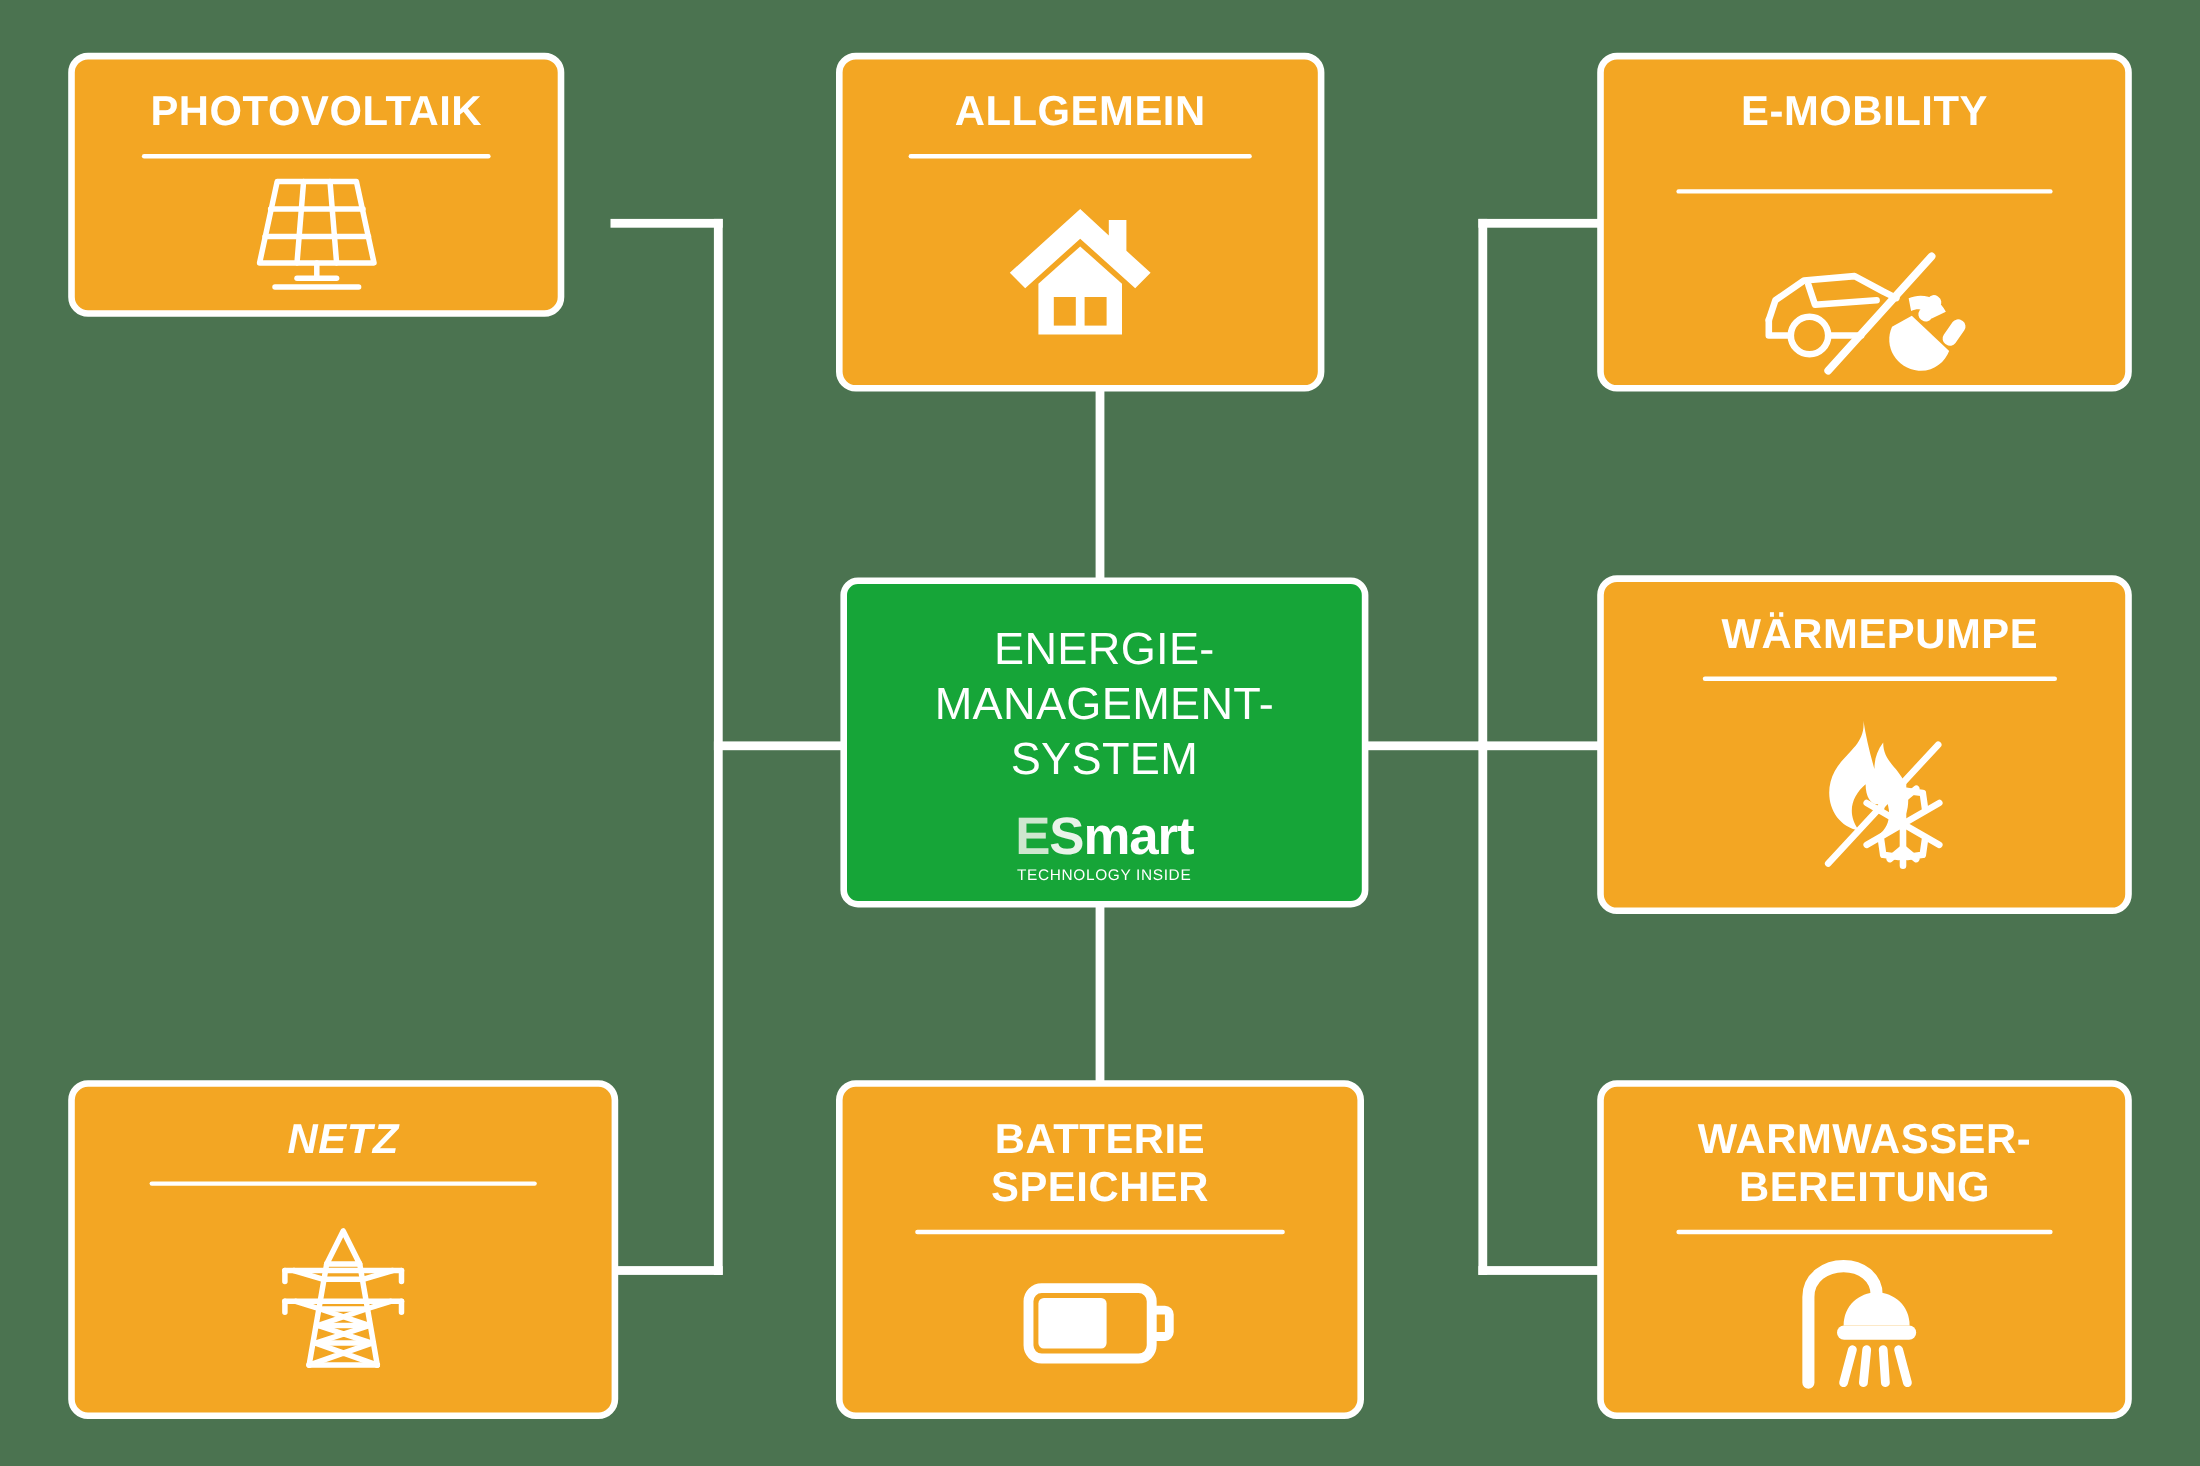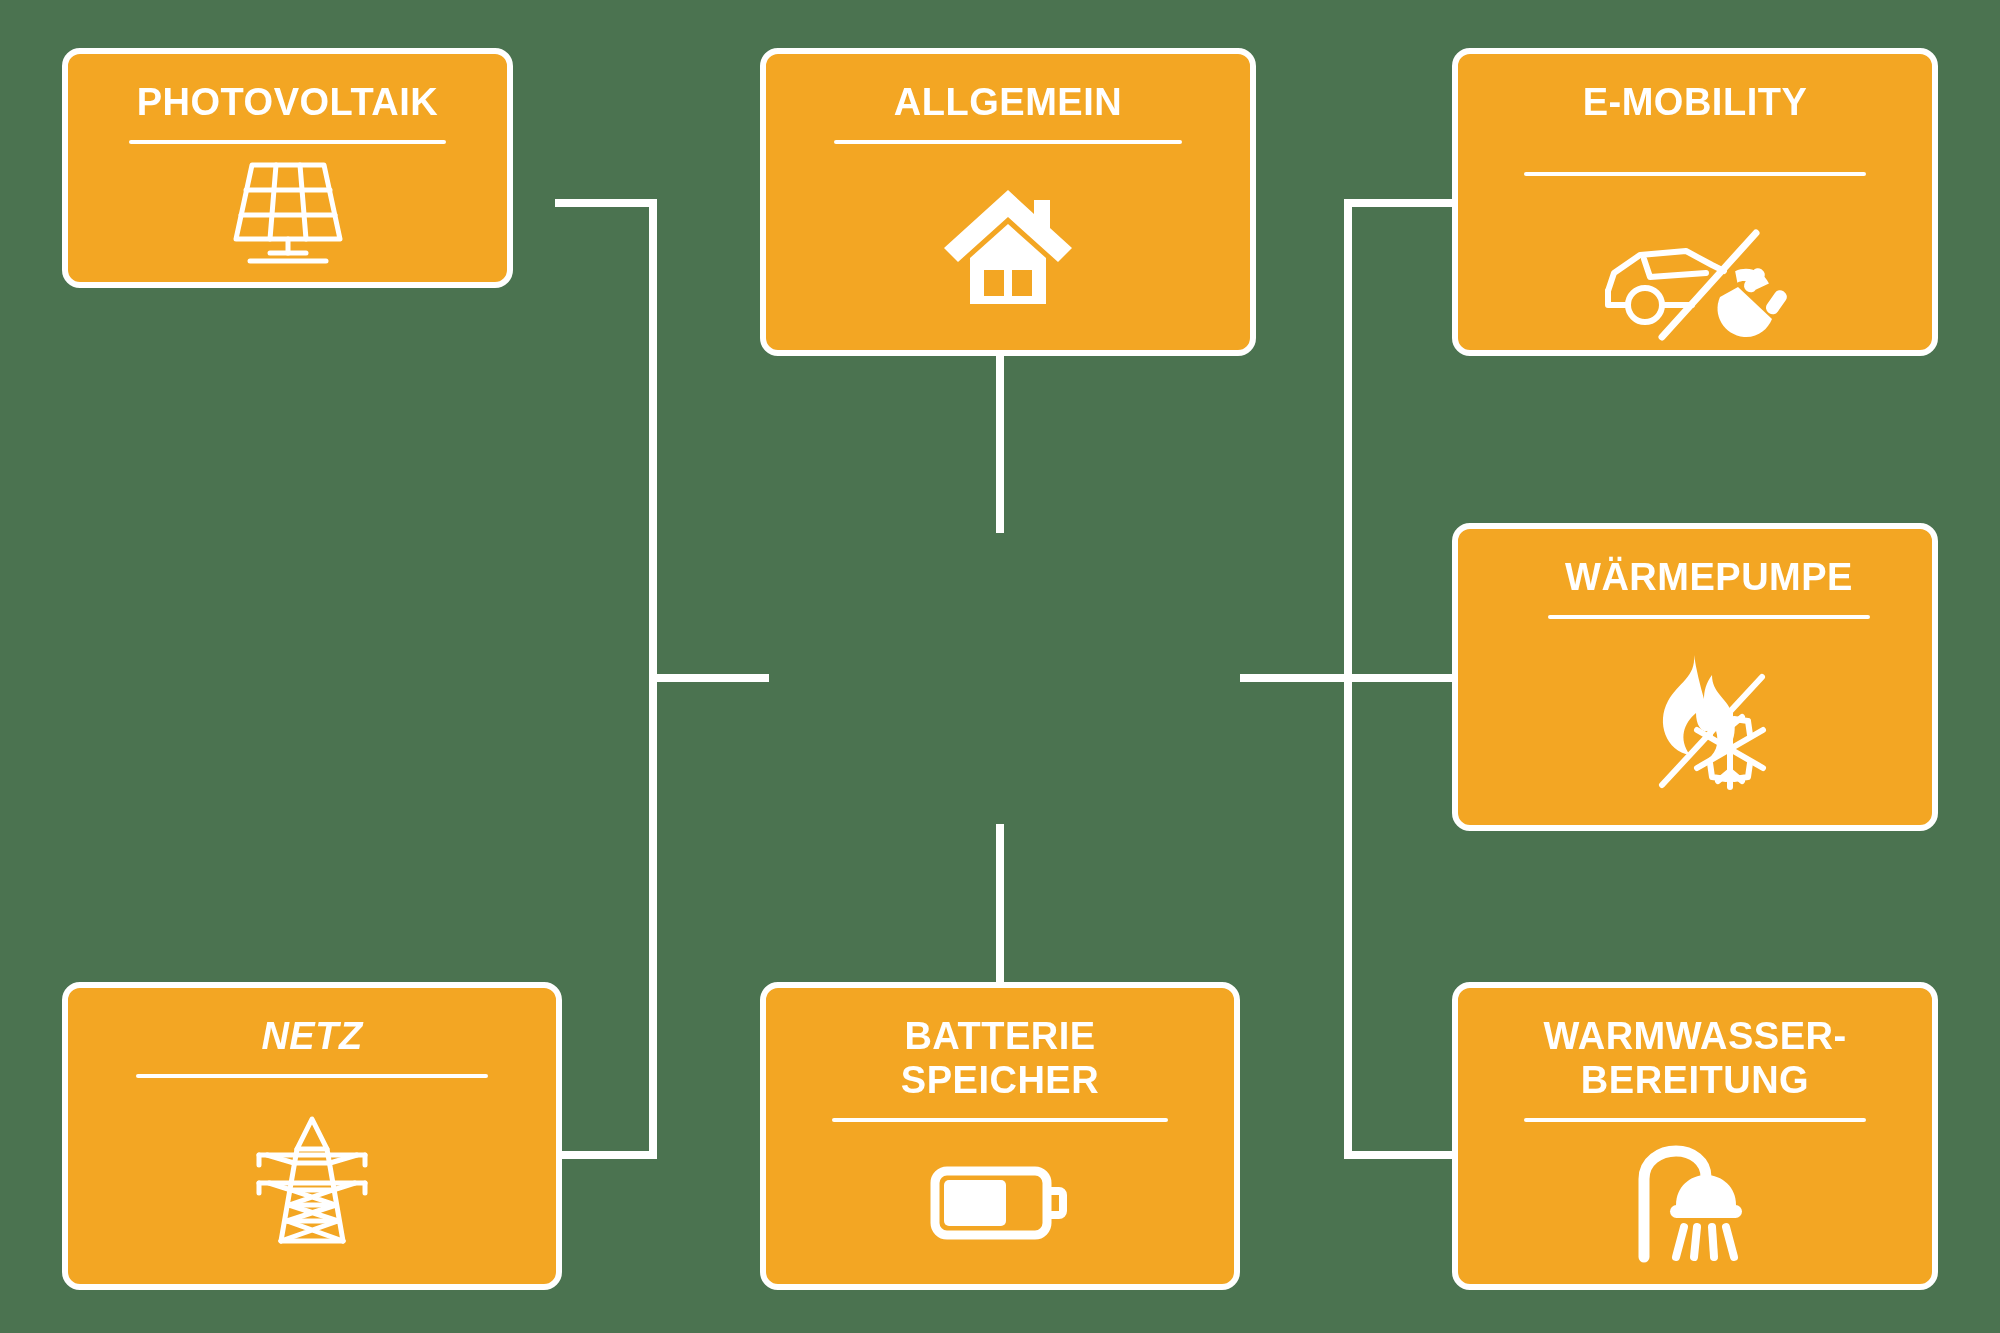--- a/index.html
+++ b/index.html
@@ -135,21 +135,21 @@
         <path d="M17 58 L111 58"></path>
         <path d="M52 8 L46 82"></path>
         <path d="M76 8 L82 82"></path>
         <path d="M64 82 L64 96"></path>
         <path d="M46 96 L82 96"></path>
         <path d="M26 104 L102 104"></path>
       </svg>
     </div>
   </div>
 
-  <div class="card" id="card-allgemein" style="left:760px;top:48px;width:496px;height:308px;">
+  <div class="card" id="card-allgemein" style="left:760px;top:48px;width:444px;height:308px;">
     <div class="card-title">ALLGEMEIN</div>
     <div class="rule"></div>
     <div class="icon-wrap">
       <svg width="136" height="122" viewBox="0 0 136 122" fill="#ffffff">
         <path d="M68 4 L4 62 L18 76 L68 31 L118 76 L132 62 L110 42 L110 14 L94 14 L94 28 Z"></path>
         <path d="M30 72 L30 118 L106 118 L106 72 L68 38 Z" fill="#ffffff"></path>
         <rect x="44" y="84" width="20" height="26" fill="#f3a623"></rect>
         <rect x="72" y="84" width="20" height="26" fill="#f3a623"></rect>
       </svg>
     </div>
@@ -255,14 +255,27 @@
         <path d="M36 90 L83 90"></path>
         <path d="M34 106 L85 106"></path>
         <path d="M28 126 L90 126"></path>
         <path d="M38 75 L83 90 M80 75 L36 90"></path>
         <path d="M36 90 L85 106 M83 90 L34 106"></path>
         <path d="M34 106 L90 126 M85 106 L28 126"></path>
       </svg>
     </div>
   </div>
 
+  <div class="card green" id="ems" style="left:764px;top:525px;width:480px;height:300px;">
+    <div class="ems-title">ENERGIE-
+MANAGEMENT-
+SYSTEM</div>
+    <div class="logo">
+      <div class="logo-word">
+        <span class="logo-e">E</span>
+          <span class="logo-s">S</span>
+          <span class="logo-mart">mart</span>
+      </div>
+      <div class="logo-sub">TECHNOLOGY INSIDE</div>
+    </div>
+  </div>
 
 </div>
 
 </body></html>

